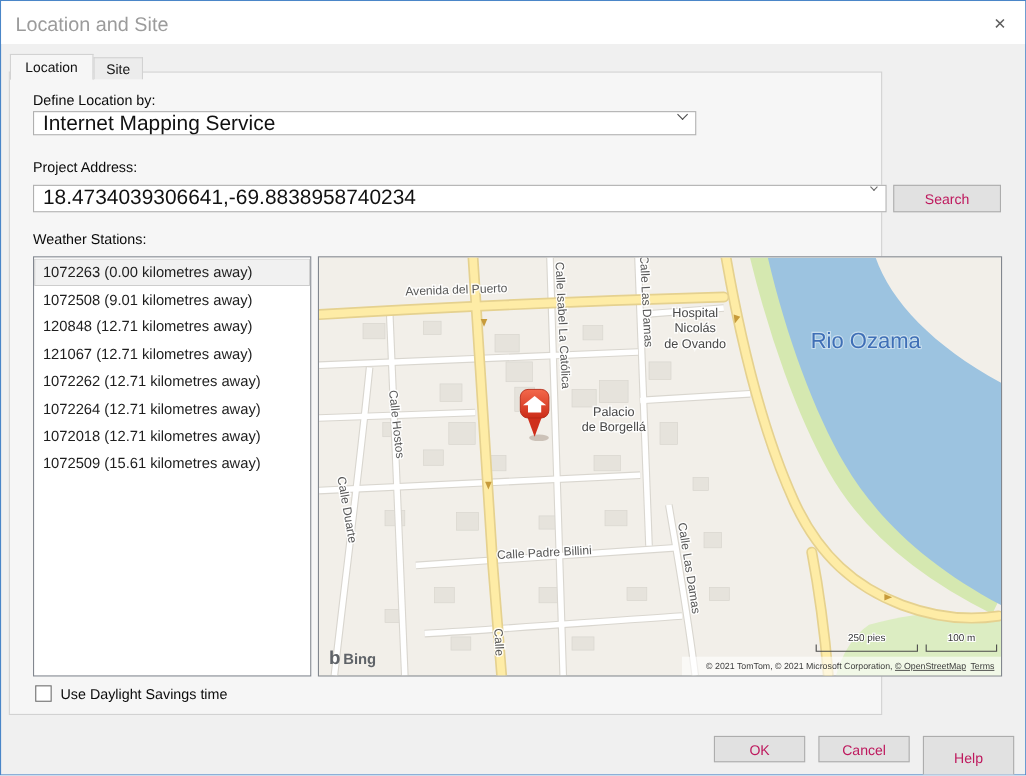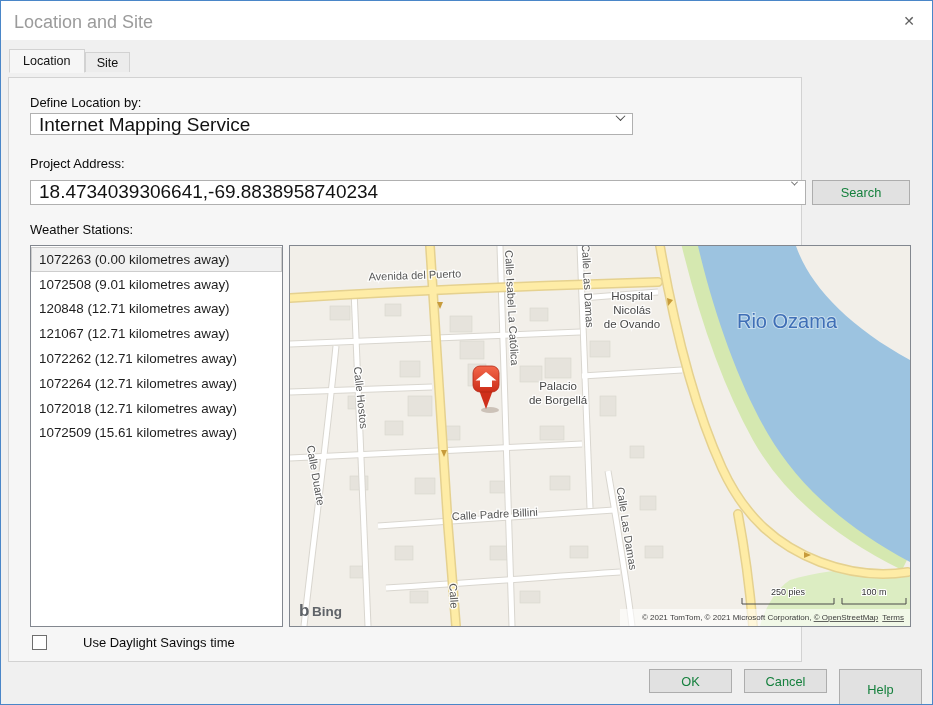--- a/index.html
+++ b/index.html
@@ -16,50 +16,50 @@
                align-items:center; justify-content:center; color:#5f5f5f; font-size:14px; cursor:default; }
 
   
   .tabs { position:absolute; left:8px; top:48px; height:23px; display:flex; align-items:flex-end; z-index:3; }
   .tab { border:1px solid #d2d2d2; border-bottom:none; background:#ececec; font-size:12.6px;
          color:#111; padding:0 11px; height:20px; display:flex; align-items:center; }
   .tab.active { background:#f6f6f6; height:24px; padding:0 13px; margin-bottom:-1px;
                 border-bottom:1px solid #f6f6f6; }
 
   
-  .panel { position:absolute; left:7px; top:76px; width:794px; height:585px;
+  .panel { position:absolute; left:7px; top:64px; width:794px; height:585px;
            background:#f6f6f6; border:1px solid #d2d2d2; }
 
   .form-label { position:absolute; font-size:13px; color:#0a0a0a; }
 
   .combo { position:absolute; background:#fff; border:1px solid #b0b0b0; display:flex;
            justify-content:space-between; font-size:19px; color:#111;
            padding:0 8px; }
   .chev { width:7px; height:7px; border-right:1.4px solid #4a4a4a; border-bottom:1.4px solid #4a4a4a;
           transform:rotate(45deg) translate(-1px,-1px); flex:0 0 auto; }
   .chev.small { width:5px; height:5px; border-color:#6a6a6a; }
 
-  .btn { background:#e1e1e1; border:1px solid #adadad; font-size:12.8px; color:#15803d;
+  .btn { background:#e1e1e1; border:1px solid #adadad; font-size:12.8px; color:#be185d;
          display:flex; align-items:center; justify-content:center; cursor:default;
          font-family:"Liberation Sans",sans-serif; }
 
   .search-btn { position:absolute; left:803px; top:102px; width:98px; height:25px; }
 
   .stations { position:absolute; left:21px; top:167px; width:253px; height:382px;
               background:#fff; border:1px solid #82878f; overflow:hidden; padding-top:1px;text-align:right; }
   .station-row { height:24.8px; display:flex; align-items:center; padding:0 8px;
                  font-size:13.4px; color:#1e1e1e; white-space:nowrap; }
   .station-row.selected { background:#f1f1f1; box-shadow:inset 0 0 0 1px #cdcdcd; }
 
   .map-box { position:absolute; left:280px; top:167px; width:622px; height:382px;
              border:1px solid #82878f; background:#f2efe9; overflow:hidden; }
 
   .check-row { position:absolute; left:23px; top:557px; display:flex; align-items:center; gap:8px; }
   .checkbox { width:15px; height:15px; background:#fff; border:1px solid #6e6e6e; }
-  .check-label { font-size:13px; color:#0a0a0a;margin-left:28px; }
+  .check-label { font-size:13px; color:#0a0a0a; }
 
   .ok-btn     { position:absolute; left:648px; top:668px; width:83px; height:24px; }
   .cancel-btn { position:absolute; left:743px; top:668px; width:83px; height:24px; }
   .help-btn   { position:absolute; left:838px; top:668px; width:83px; height:40px; }
 
   
   .ml  { fill:#575757; font-size:11px; paint-order:stroke; stroke:rgba(255,255,255,.85); stroke-width:2.6px;
          font-family:"Liberation Sans",sans-serif; }
   .ml2 { fill:#474747; font-size:11.5px; paint-order:stroke; stroke:rgba(255,255,255,.85); stroke-width:2.6px;
          font-family:"Liberation Sans",sans-serif; }

